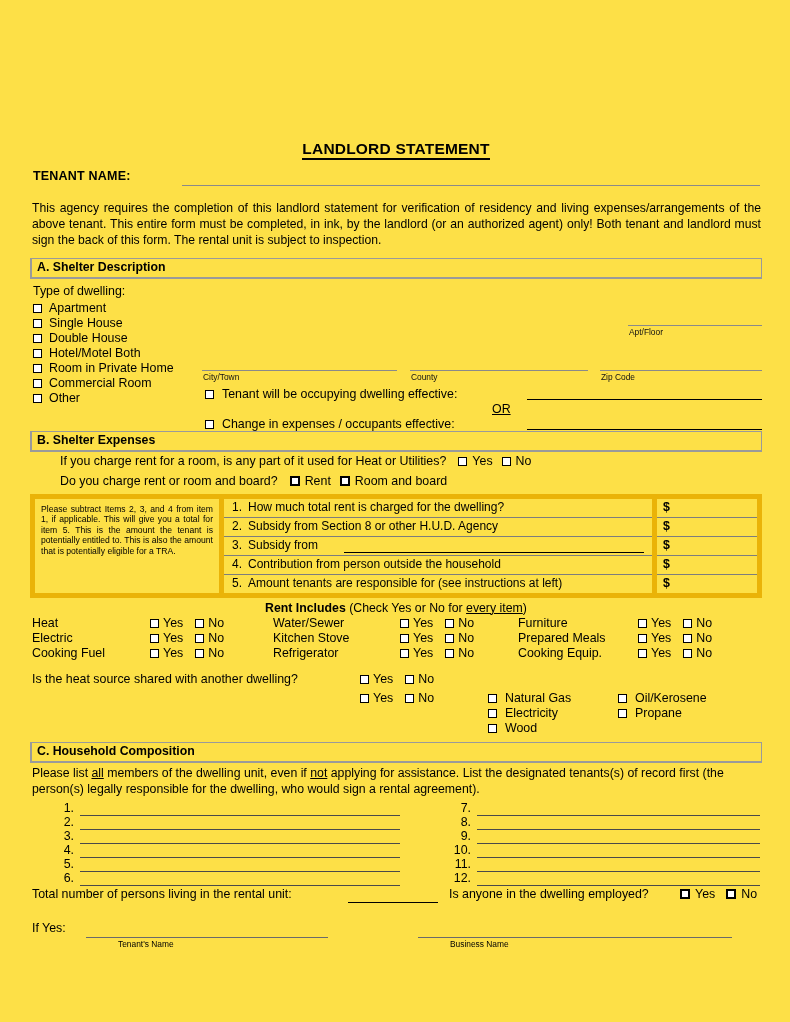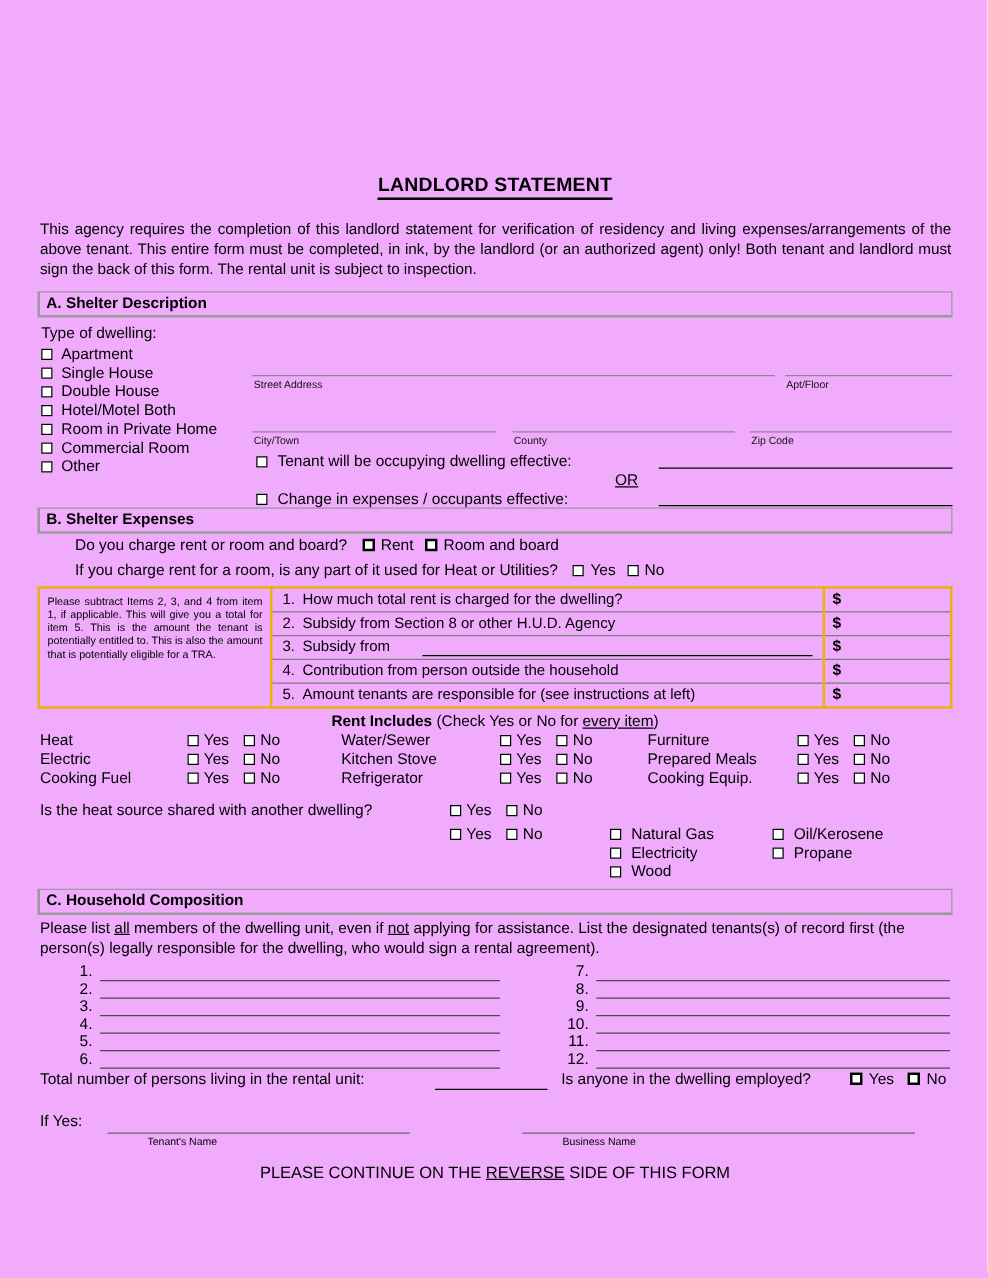--- a/index.html
+++ b/index.html
@@ -8,21 +8,21 @@
     background: #ffffff;
   }
   body {
     font-family: "Liberation Sans", sans-serif;
     color: #000000;
   }
   #page {
     position: relative;
     width: 790px;
     height: 1022px;
-    background: #f0abfc;
+    background: #fde047;
     overflow: hidden;
   }
   .doc {
     position: absolute;
     left: 30px;
     top: 140px;
     width: 732px;
   }
 
   
@@ -168,21 +168,21 @@
   .qline .cb.first { margin-left: 12px; }
 
   
   .exp-table {
     border-collapse: collapse;
     width: 732px;
     margin-top: 2px;
     table-layout: fixed;
   }
   .exp-table td {
-    border: 2px solid #eab308;
+    border: 5px solid #eab308;
     padding: 0;
     vertical-align: middle;
   }
   td.exp-note {
     width: 172px;
     font-size: 8.6px;
     line-height: 10.6px;
     text-align: justify;
     padding: 5px 6px 4px 6px;
     vertical-align: top;
@@ -347,42 +347,42 @@
 </head>
 <body>
 
 <div id="page">
   <div class="doc">
 
     <div class="title-row">
       <div class="doc-title"><span>LANDLORD STATEMENT</span></div>
     </div>
 
+    <div class="tenant-row">
+      <div class="tenant-label">TENANT NAME:</div>
+      <div class="tenant-line"></div>
+    </div>
 
     <div class="intro">This agency requires the completion of this landlord statement for verification of residency and living expenses/arrangements of the above tenant.  This entire form must be completed, in ink, by the landlord (or an authorized agent) only!  Both tenant and landlord must sign the back of this form.  The rental unit is subject to inspection.</div>
 
     <div class="sec-bar" style="margin-top:9px;">A.  Shelter Description</div>
 
     <div class="secA">
       <div class="dwell-head">Type of dwelling:</div>
 
       <div class="dwell-list">
         <div class="dwell-item"><span class="cb"></span><span>Apartment</span></div>
         <div class="dwell-item"><span class="cb"></span><span>Single House</span></div>
         <div class="dwell-item"><span class="cb"></span><span>Double House</span></div>
         <div class="dwell-item"><span class="cb"></span><span>Hotel/Motel Both</span></div>
         <div class="dwell-item"><span class="cb"></span><span>Room in Private Home</span></div>
         <div class="dwell-item"><span class="cb"></span><span>Commercial Room</span></div>
         <div class="dwell-item"><span class="cb"></span><span>Other</span></div>
       </div>
 
-      <div class="fld" style="left:172px; top:44px; width:418px;">
-        <div class="line"></div>
-        <div class="cap">Street Address</div>
-      </div>
 
       <div class="fld" style="left:598px; top:44px; width:134px;">
         <div class="line"></div>
         <div class="cap">Apt/Floor</div>
       </div>
 
       <div class="fld" style="left:172px; top:89px; width:195px;">
         <div class="line"></div>
         <div class="cap">City/Town</div>
       </div>
@@ -407,24 +407,24 @@
       <div class="occ-row" style="left:175px; top:136px;">
         <span class="cb"></span><span>Change in expenses / occupants effective:</span>
       </div>
       <div class="heavy-line" style="left:497px; top:148px; width:235px;"></div>
     </div>
 
     <div class="sec-bar">B.  Shelter Expenses</div>
 
     <div class="secB">
       <div class="qline">
+        <span>If you charge rent for a room, is any part of it used for Heat or Utilities?</span><span class="cb first"></span><span>Yes</span><span class="cb"></span><span>No</span>
+      </div>
+      <div class="qline">
         <span>Do you charge rent or room and board?</span><span class="cb cb-lg first"></span><span>Rent</span><span class="cb cb-lg"></span><span>Room and board</span>
-      </div>
-      <div class="qline">
-        <span>If you charge rent for a room, is any part of it used for Heat or Utilities?</span><span class="cb first"></span><span>Yes</span><span class="cb"></span><span>No</span>
       </div>
 
       <table class="exp-table">
         <tbody>
             <tr>
           <td class="exp-note">Please subtract Items 2, 3, and 4 from item 1, if applicable.  This will give you a total for item 5.  This is the amount the tenant is potentially entitled to.  This is also the amount that is potentially eligible for a TRA.</td>
           <td class="exp-items">
             <div class="exp-items-inner">
               <div class="exp-row"><span class="num">1.</span><span>How much total rent is charged for the dwelling?</span></div>
               <div class="exp-row"><span class="num">2.</span><span>Subsidy from Section 8 or other H.U.D. Agency</span></div>
@@ -551,16 +551,15 @@
     </div>
 
     <div class="ifyes">
       <span class="lab">If Yes:</span>
       <span class="ln" style="left:56px; width:242px;"></span>
       <span class="cap" style="left:88px;">Tenant's Name</span>
       <span class="ln" style="left:388px; width:314px;"></span>
       <span class="cap" style="left:420px;">Business Name</span>
     </div>
 
-    <div class="footer"><span>PLEASE CONTINUE ON THE </span><u>REVERSE</u><span> SIDE OF THIS FORM</span></div>
 
   </div>
 </div>
 
 </body></html>

